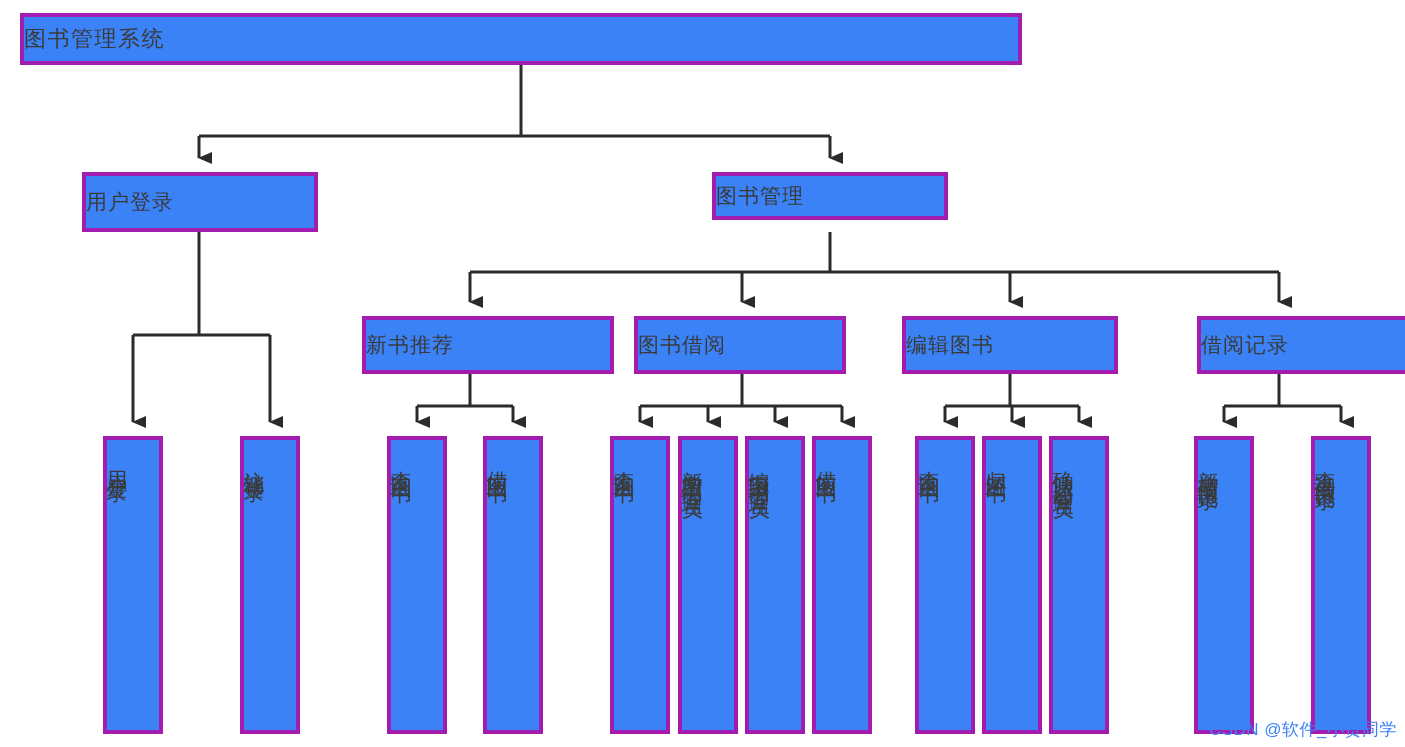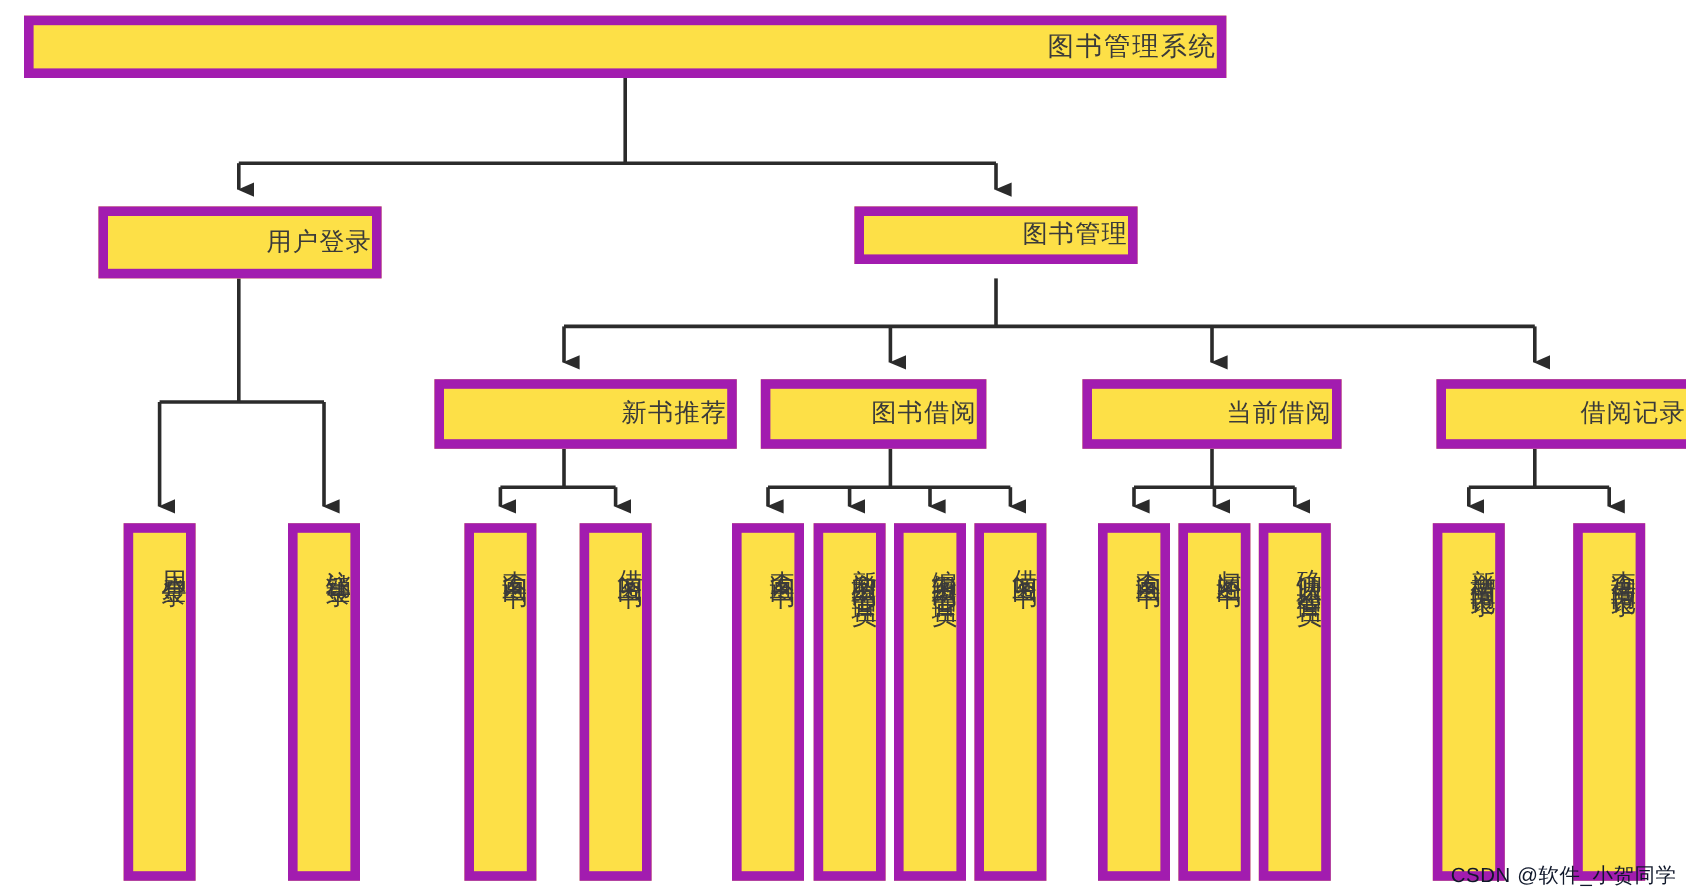--- a/index.html
+++ b/index.html
@@ -22,25 +22,25 @@
     position: absolute;
     left: 0;
     top: 0;
     width: 1405px;
     height: 747px;
     pointer-events: none;
   }
   .node {
     position: absolute;
     box-sizing: border-box;
-    background: #fde047;
-    border: 8px solid #a21caf;
+    background: #3b82f6;
+    border: 4px solid #a21caf;
     display: flex;
     align-items: center;
-    justify-content: flex-end;
+    justify-content: flex-start;
     color: #2f2f2f;
   }
   .node-label {
     display: block;
     text-align: center;
     line-height: 1.12;
     white-space: nowrap;
     color: #3a3a3a;
   }
   
@@ -62,21 +62,21 @@
     text-orientation: upright;
     font-size: 21px;
     letter-spacing: 4px;
     line-height: 1;
   }
   #watermark {
     position: absolute;
     right: 8px;
     bottom: 6px;
     font-size: 17px;
-    color: #0f172a;
+    color: #3b82f6;
     letter-spacing: 0.5px;
     white-space: nowrap;
     user-select: none;
   }
 </style>
 </head>
 <body>
 
 <div id="diagram-canvas">
 
@@ -137,25 +137,25 @@
   <div class="node horiz" style="left:82px; top:172px; width:236px; height:60px;">
     <span class="node-label">用户登录</span>
   </div>
   <div class="node horiz" style="left:712px; top:172px; width:236px; height:48px;">
     <span class="node-label">图书管理</span>
   </div>
 
   <div class="node horiz" style="left:362px; top:316px; width:252px; height:58px;">
     <span class="node-label">新书推荐</span>
   </div>
-  <div class="node horiz" style="left:634px; top:316px; width:188px; height:58px;">
+  <div class="node horiz" style="left:634px; top:316px; width:212px; height:58px;">
     <span class="node-label">图书借阅</span>
   </div>
   <div class="node horiz" style="left:902px; top:316px; width:216px; height:58px;">
-    <span class="node-label">当前借阅</span>
+    <span class="node-label">编辑图书</span>
   </div>
   <div class="node horiz" style="left:1197px; top:316px; width:216px; height:58px;">
     <span class="node-label">借阅记录</span>
   </div>
 
   <div class="node vert" style="left:103px; top:436px; width:60px; height:298px;">
     <span class="node-label">用户登录</span>
   </div>
   <div class="node vert" style="left:240px; top:436px; width:60px; height:298px;">
     <span class="node-label">注销登录</span>

